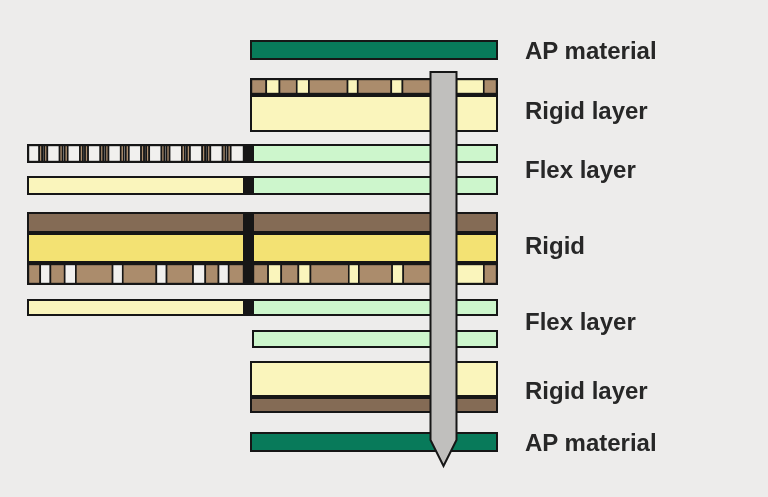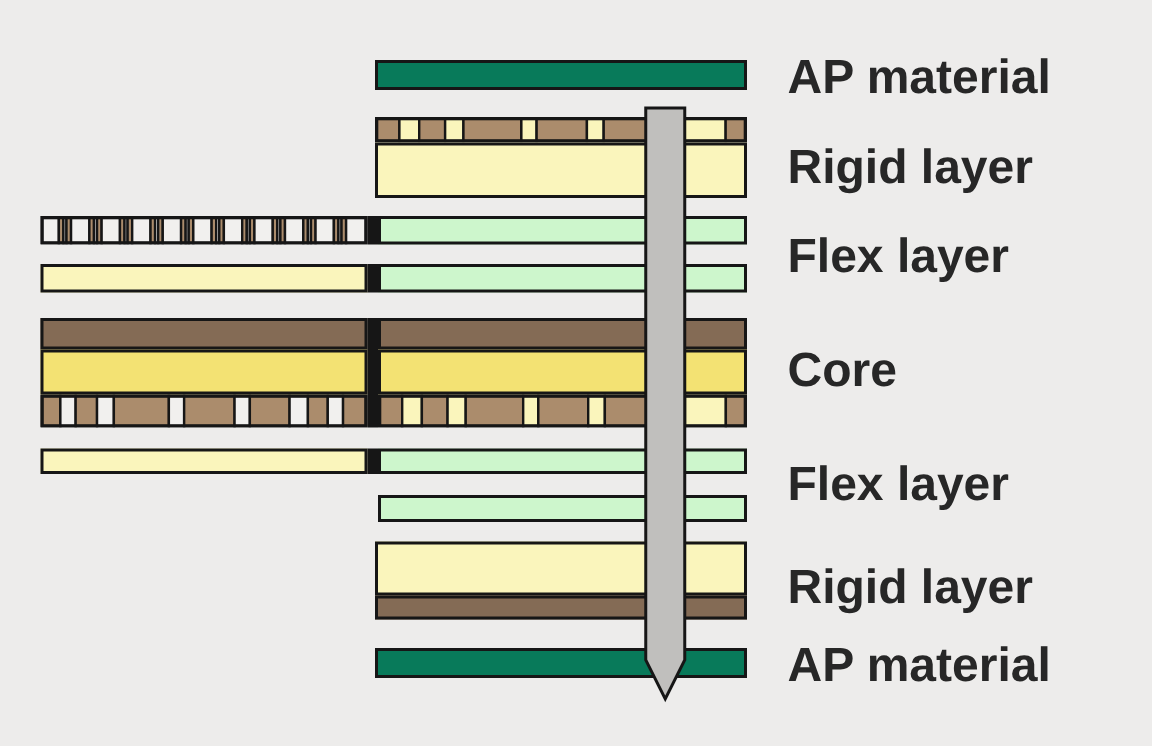--- a/index.html
+++ b/index.html
@@ -4,21 +4,21 @@
 <style>
   html,body{margin:0;padding:0;}
   body{background:#edeceb;font-family:"Liberation Sans",sans-serif;}
   #canvas{position:relative;overflow:hidden;}
   .layer-label{
     position:absolute;
     left:525px;
     height:30px;
     line-height:30px;
     font-family:"Liberation Sans",sans-serif;
-    font-size:32px;
+    font-size:24px;
     font-weight:700;
     color:#272727;
     white-space:nowrap;
   }
 </style>
 </head>
 <body>
 
 <div id="canvas" style="width: 768px; height: 497px; background: rgb(237, 236, 235);">
     <div style="background: rgb(8, 122, 90); border: 2px solid rgb(22, 22, 22); width: 248px; height: 20px; box-sizing: border-box; position: absolute; left: 250px; top: 40px;"></div>
@@ -127,17 +127,17 @@
     <div style="background: rgb(205, 246, 204); border: 2px solid rgb(22, 22, 22); width: 246px; height: 18px; box-sizing: border-box; position: absolute; left: 252px; top: 330px;"></div>
     <div style="background: rgb(250, 245, 188); border: 2px solid rgb(22, 22, 22); width: 248px; height: 36px; box-sizing: border-box; position: absolute; left: 250px; top: 361px;"></div>
     <div style="background: rgb(132, 107, 85); border: 2px solid rgb(22, 22, 22); width: 248px; height: 16px; box-sizing: border-box; position: absolute; left: 250px; top: 397px;"></div>
     <div style="background: rgb(8, 122, 90); border: 2px solid rgb(22, 22, 22); width: 248px; height: 20px; box-sizing: border-box; position: absolute; left: 250px; top: 432px;"></div>
     <svg width="768" height="497" style="position: absolute; left: 0px; top: 0px; pointer-events: none;">
       <polygon points="430.5,72 456.5,72 456.5,440 443.5,466 430.5,440" fill="#c0bfbd" stroke="#161616" stroke-width="2"></polygon>
     </svg>
     <div class="layer-label" style="top: 36px; color: rgb(39, 39, 39);">AP material</div>
     <div class="layer-label" style="top: 96px; color: rgb(39, 39, 39);">Rigid layer</div>
     <div class="layer-label" style="top: 155px; color: rgb(39, 39, 39);">Flex layer</div>
-    <div class="layer-label" style="top: 231px; color: rgb(39, 39, 39);">Core</div>
+    <div class="layer-label" style="top: 231px; color: rgb(39, 39, 39);">Rigid</div>
     <div class="layer-label" style="top: 307px; color: rgb(39, 39, 39);">Flex layer</div>
     <div class="layer-label" style="top: 376px; color: rgb(39, 39, 39);">Rigid layer</div>
     <div class="layer-label" style="top: 428px; color: rgb(39, 39, 39);">AP material</div>
   </div>
 
 </body></html>

